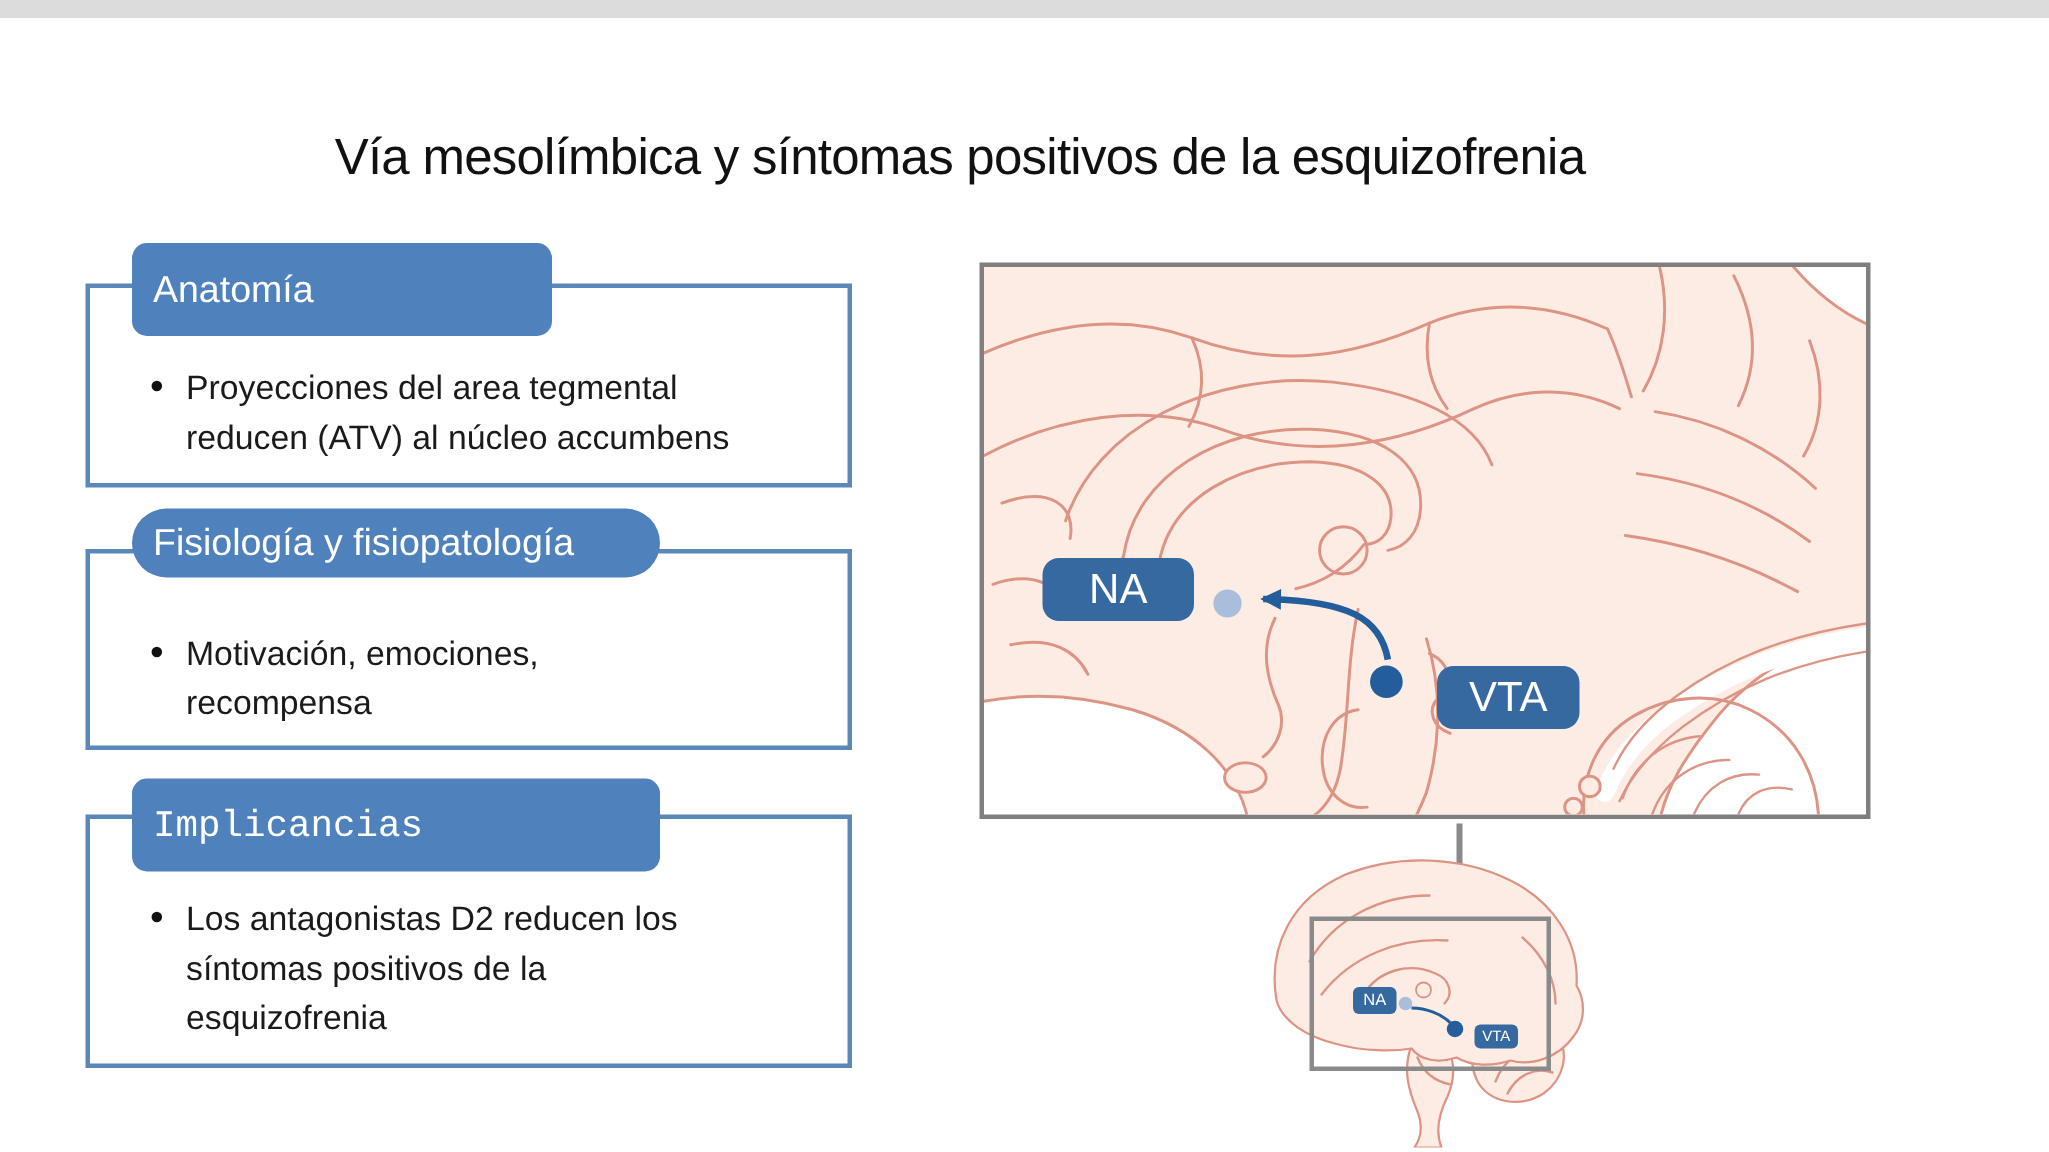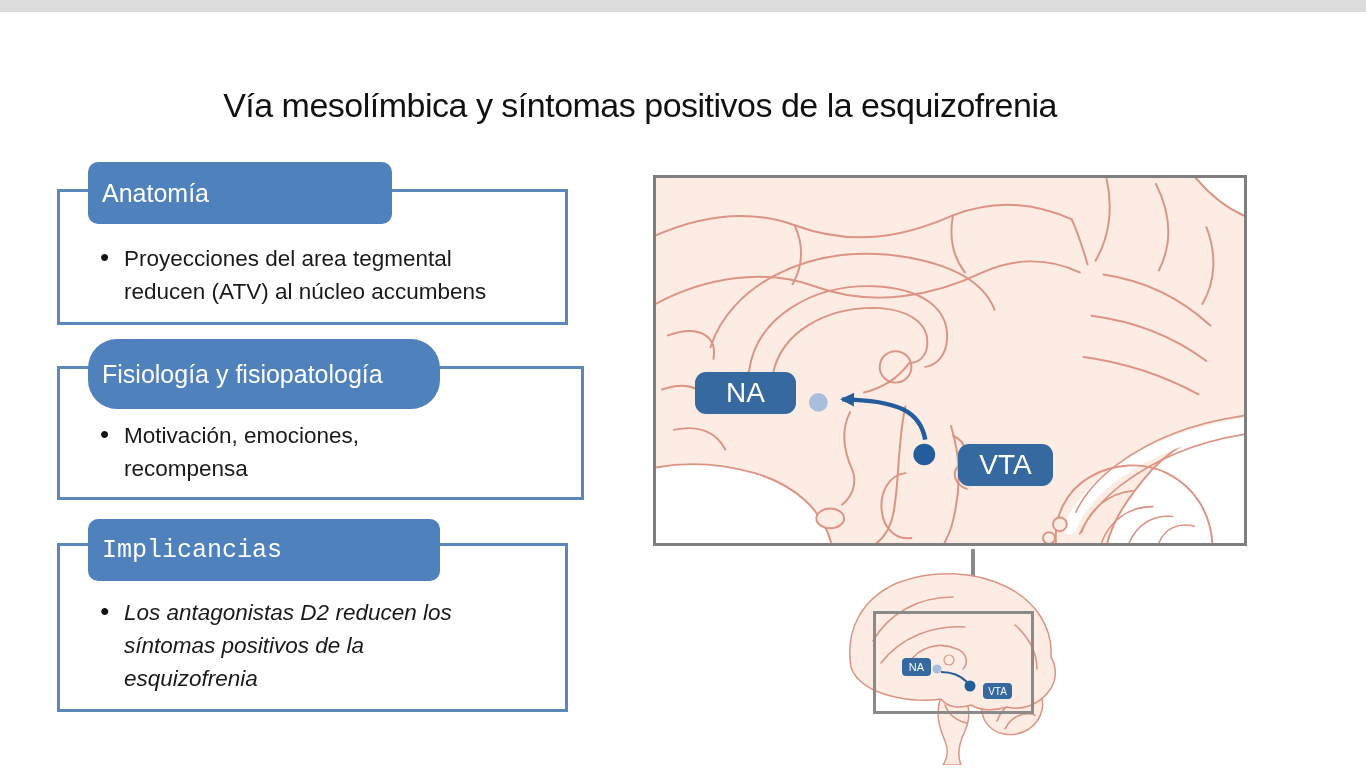--- a/index.html
+++ b/index.html
@@ -38,26 +38,26 @@
     position:absolute;left:43px;top:50px;width:440px;
     list-style:none;margin:0;padding:0;
   }
   .section-body li{
     position:relative;padding-left:21px;font-size:22.5px;line-height:33px;
     color:var(--text-dark,#1a1a1a);white-space:pre-line;
   }
   .section-body li::before{
     content:"\2022";position:absolute;left:-3px;top:-1px;font-size:26px;color:#111;
   }
-  .g1 .section-header{left:88px;top:150px;width:304px;height:62px;}
+  .g1 .section-header{left:88px;top:150px;width:280px;height:62px;}
   .g1 .section-box{left:57px;top:177px;width:505px;height:130px;}
-  .g2 .section-header{left:88px;top:327px;width:352px;height:70px;border-radius:29px;}
-  .g2 .section-box{left:57px;top:354px;width:505px;height:128px;padding-left:16px;}
+  .g2 .section-header{left:88px;top:327px;width:352px;height:46px;border-radius:29px;}
+  .g2 .section-box{left:57px;top:354px;width:505px;height:128px;}
   .g3 .section-header{left:88px;top:507px;width:352px;height:62px;font-family:Liberation Mono, monospace;}
-  .g3 .section-box{left:57px;top:531px;width:505px;height:163px;font-style:italic;}
+  .g3 .section-box{left:57px;top:531px;width:505px;height:163px;}
 
   
   .diagram-frame{
     position:absolute;left:653px;top:163px;width:588px;height:365px;
     border:3px solid var(--frame-gray,#7f7f7f);background:#fff;
   }
   .diagram-frame svg{position:absolute;left:0;top:0;}
   .region-label{
     position:absolute;background:var(--label-blue,#35699f);color:#fff;
     display:flex;align-items:center;justify-content:center;

